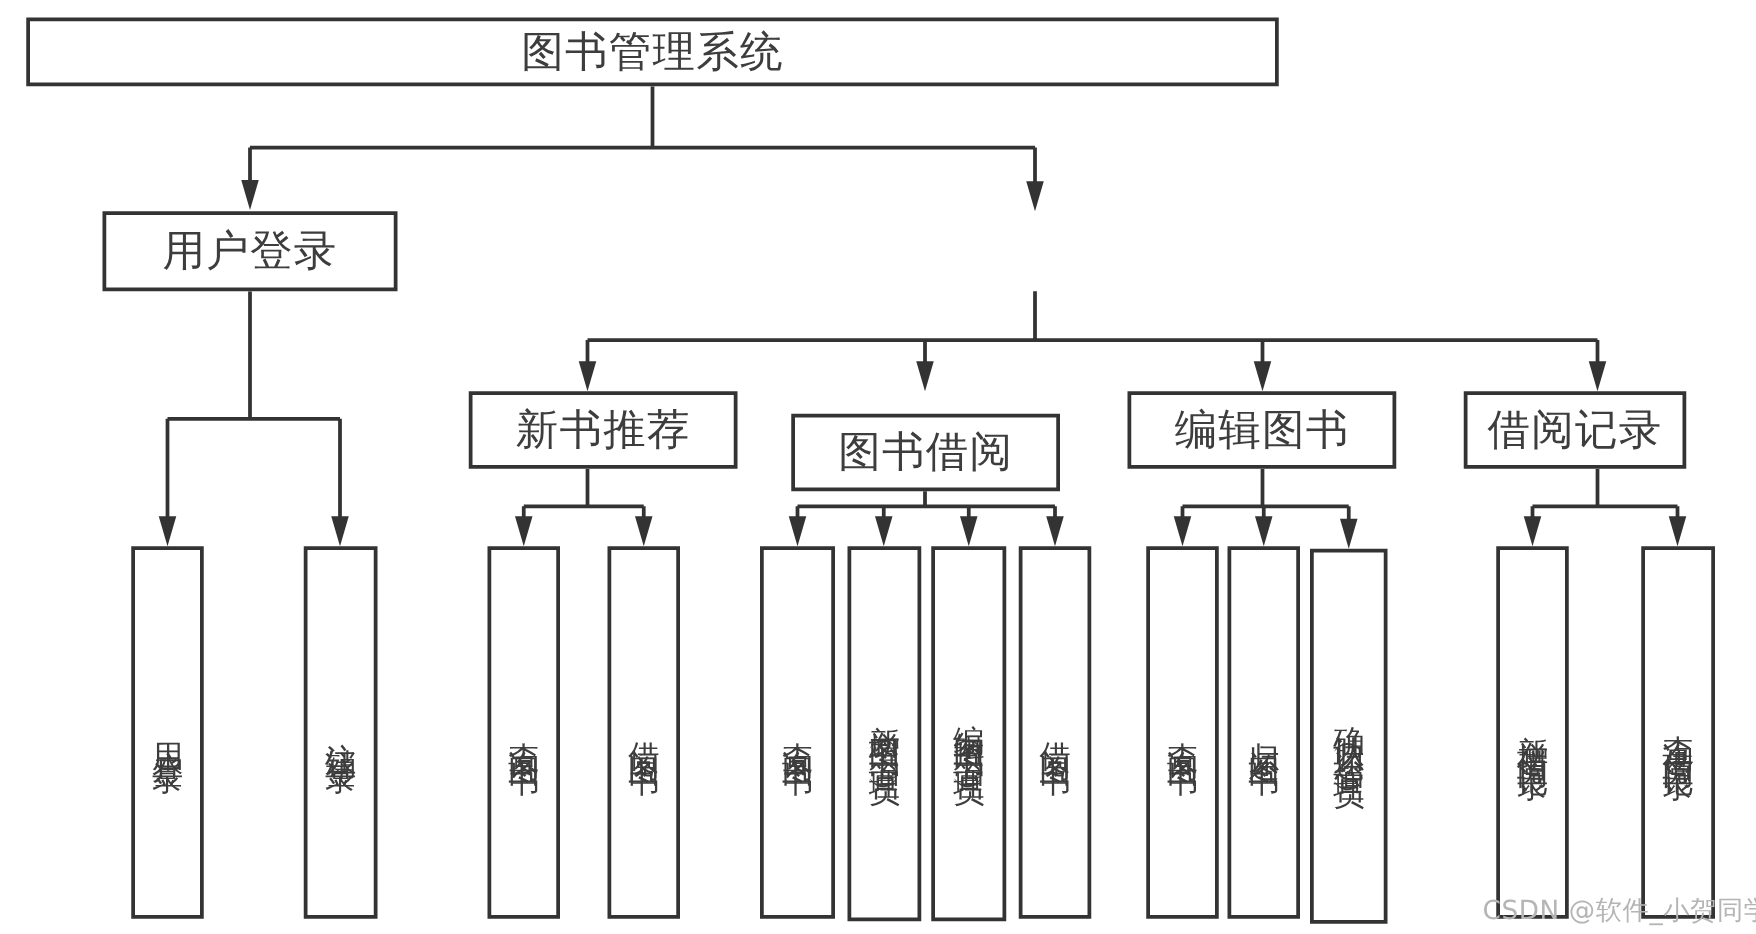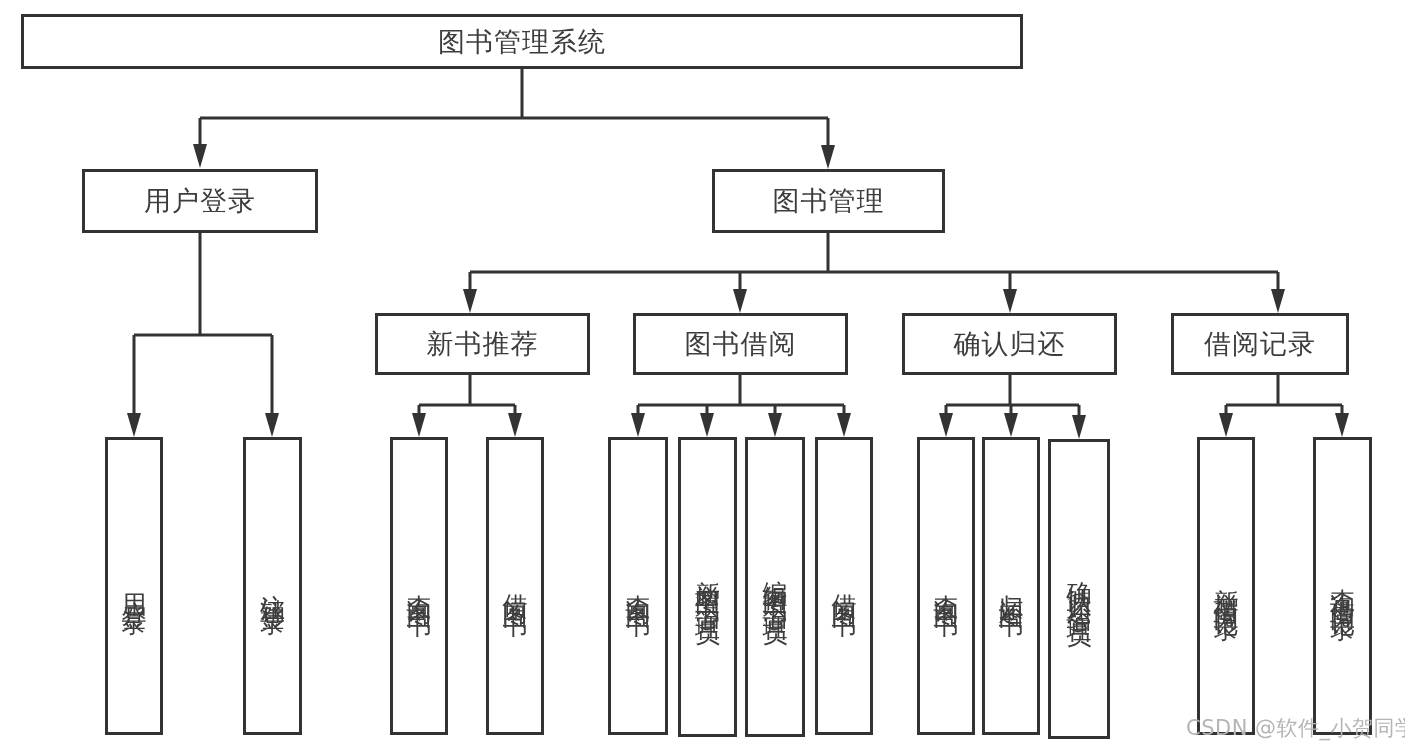--- a/index.html
+++ b/index.html
@@ -37,21 +37,21 @@
   }
   .node {
     position: absolute;
     border: 3px solid var(--line);
     background: var(--background);
     display: flex;
     align-items: center;
     justify-content: center;
     color: var(--text);
   }
-  .hbox { font-size: 27px; letter-spacing: 1px; align-items: center; }
+  .hbox { font-size: 34px; letter-spacing: 1px; align-items: center; }
   .vbox span {
     writing-mode: vertical-rl;
     text-orientation: upright;
     font-size: 25px;
     line-height: 1;
     letter-spacing: 6px;
     white-space: nowrap;
   }
   .watermark {
     position: absolute;
@@ -104,32 +104,29 @@
     <polygon points="1335,413 1349,413 1342,437"></polygon>
   </svg>
 
   <div class="node hbox" style="left:21px;top:14px;width:1002px;height:55px">
     <span>图书管理系统</span>
   </div>
 
   <div class="node hbox" style="left:82px;top:169px;width:236px;height:64px">
     <span>用户登录</span>
   </div>
-  <div class="node hbox" style="left:712px;top:169px;width:233px;height:64px">
-    <span>图书管理</span>
-  </div>
 
   <div class="node hbox" style="left:375px;top:313px;width:215px;height:62px">
     <span>新书推荐</span>
   </div>
-  <div class="node hbox" style="left:633px;top:313px;width:215px;height:62px">
+  <div class="node hbox" style="left:633px;top:331px;width:215px;height:62px">
     <span>图书借阅</span>
   </div>
   <div class="node hbox" style="left:902px;top:313px;width:215px;height:62px">
-    <span>确认归还</span>
+    <span>编辑图书</span>
   </div>
   <div class="node hbox" style="left:1171px;top:313px;width:178px;height:62px">
     <span>借阅记录</span>
   </div>
 
   <div class="node vbox" style="left:105px;top:437px;width:58px;height:298px">
     <span>用户登录</span>
   </div>
   <div class="node vbox" style="left:243px;top:437px;width:59px;height:298px">
     <span>注销登录</span>

